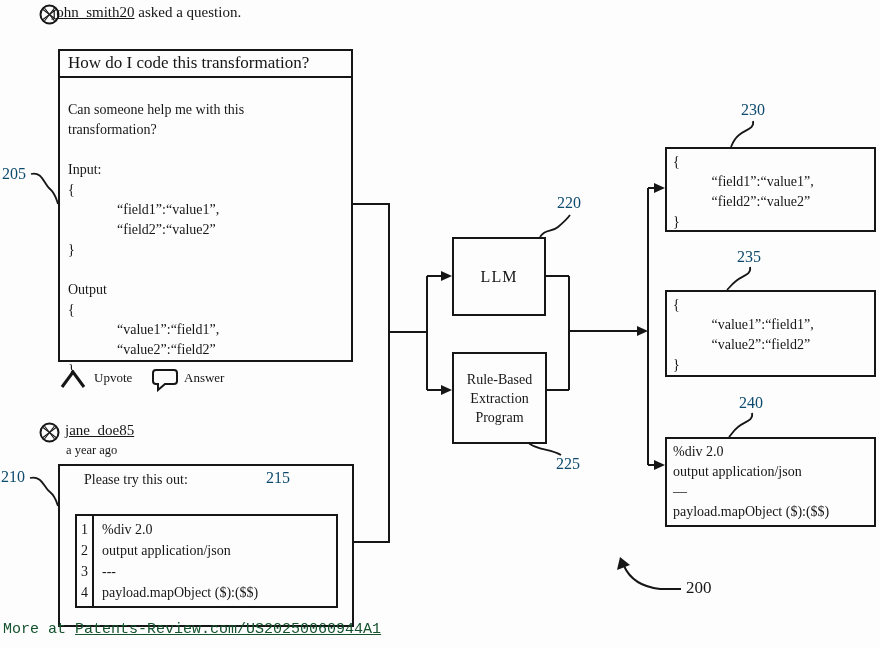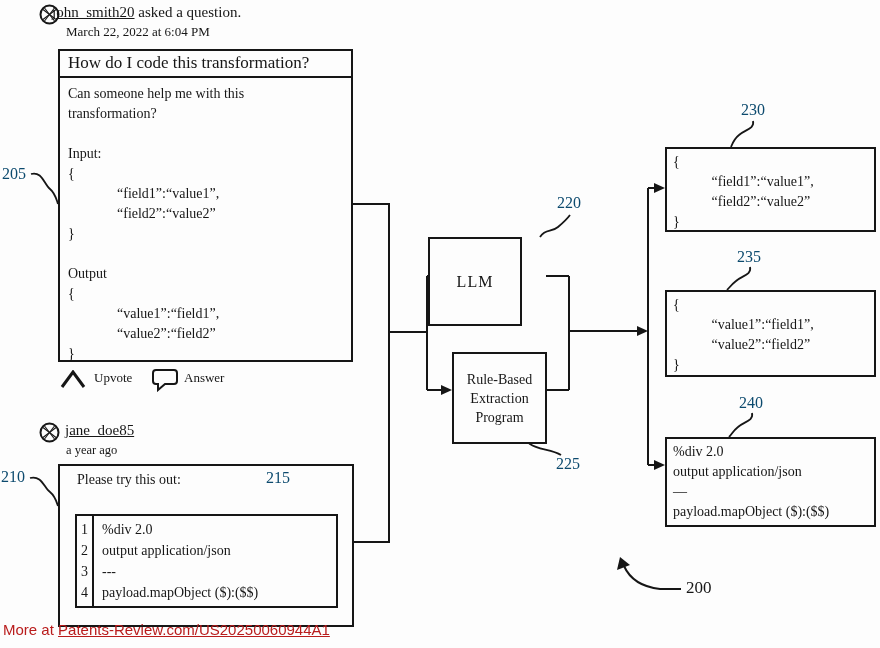--- a/index.html
+++ b/index.html
@@ -12,32 +12,32 @@
   .abs { position:absolute; }
   .sans { font-family:"Liberation Sans", sans-serif; }
   .box { border:2px solid #161616; background:#fdfdfd; }
   .pre { white-space:pre-wrap; }
   .u { text-decoration:underline; }
   .ref { font-size:16px; color:#0c4a6e; }
   svg.overlay { position:absolute; left:0; top:0; pointer-events:none; }
   .hdr-name { font-size:15px; }
   .hdr-ts { font-size:13px; }
   #q-title { font-size:17px; padding:2px 5px 3px 8px; border-bottom:2px solid #161616; }
-  #q-body { font-size:14px; line-height:20px; padding:6px 8px; }
+  #q-body { font-size:14px; line-height:20px; padding:22px 8px; }
   .action-label { font-size:13px; }
-  #a-intro { font-size:14px; padding:6px 17px; }
+  #a-intro { font-size:14px; padding:6px 24px; }
   #codeblock { display:flex; font-size:14px; }
   #codeblock .gutter { width:17px; border-right:2px solid #161616; text-align:center; padding-top:3px; }
   #codeblock .gutter div, #codeblock .lines div { height:21px; line-height:21px; }
   #codeblock .lines { padding:3px 0 0 8px; }
   .outbox { font-size:14px; line-height:20px; padding:3px 6px; }
   #llm-box, #rule-box { display:flex; align-items:center; justify-content:center; text-align:center; }
   #llm-box { font-size:16px; letter-spacing:1px; }
   #rule-box { font-size:14px; line-height:19px; white-space:pre-line; }
-  #watermark { font-size:15px; color:#b91c1c; z-index:5; }
+  #watermark { font-size:15px; color:#14532d; z-index:5;font-family:Liberation Mono, monospace; }
 </style>
 </head>
 <body>
 
 <div id="stage">
 
   <svg class="overlay" width="880" height="648" viewBox="0 0 880 648">
     <g stroke="#161616" stroke-width="2" fill="none">
 
       <path d="M353,204 L389,204 L389,542 L354,542"></path>
@@ -84,21 +84,20 @@
       <line x1="4" y1="5.5" x2="17" y2="15.5"></line>
       <line x1="5.5" y1="4" x2="15.5" y2="17"></line>
       <line x1="4" y1="15.5" x2="17" y2="5.5"></line>
       <line x1="5.5" y1="17" x2="15.5" y2="4"></line>
     </g>
   </svg>
   <div class="abs hdr-name" style="left:52px;top:4px">
     <span class="u">john_smith20</span>
     <span>asked a question.</span>
   </div>
-  <div class="abs hdr-ts" style="left:66px;top:24px">March 22, 2022 at 6:04 PM</div>
 
   <div class="abs ref" style="left:2px;top:165px">205</div>
   <div class="abs box" style="left:58px;top:49px;width:295px;height:313px">
     <div id="q-title">How do I code this transformation?</div>
     <div id="q-body" class="pre">Can someone help me with this
 transformation?
 
 Input:
 {
               “field1”:“value1”,
@@ -149,21 +148,21 @@
     </div>
     <div class="lines">
       <div>%div 2.0</div>
       <div>output application/json</div>
       <div>---</div>
       <div>payload.mapObject ($):($$)</div>
     </div>
   </div>
 
   <div class="abs ref" style="left:557px;top:194px">220</div>
-  <div id="llm-box" class="abs box" style="left:428px;top:237px;width:94px;height:89px">LLM</div>
+  <div id="llm-box" class="abs box" style="left:452px;top:237px;width:94px;height:79px">LLM</div>
   <div id="rule-box" class="abs box" style="left:452px;top:352px;width:95px;height:92px">Rule-Based
 Extraction
 Program</div>
   <div class="abs ref" style="left:556px;top:455px">225</div>
 
   <div class="abs ref" style="left:741px;top:101px">230</div>
   <div class="abs box outbox pre" style="left:665px;top:147px;width:211px;height:85px">{
            “field1”:“value1”,
            “field2”:“value2”
 }</div>

